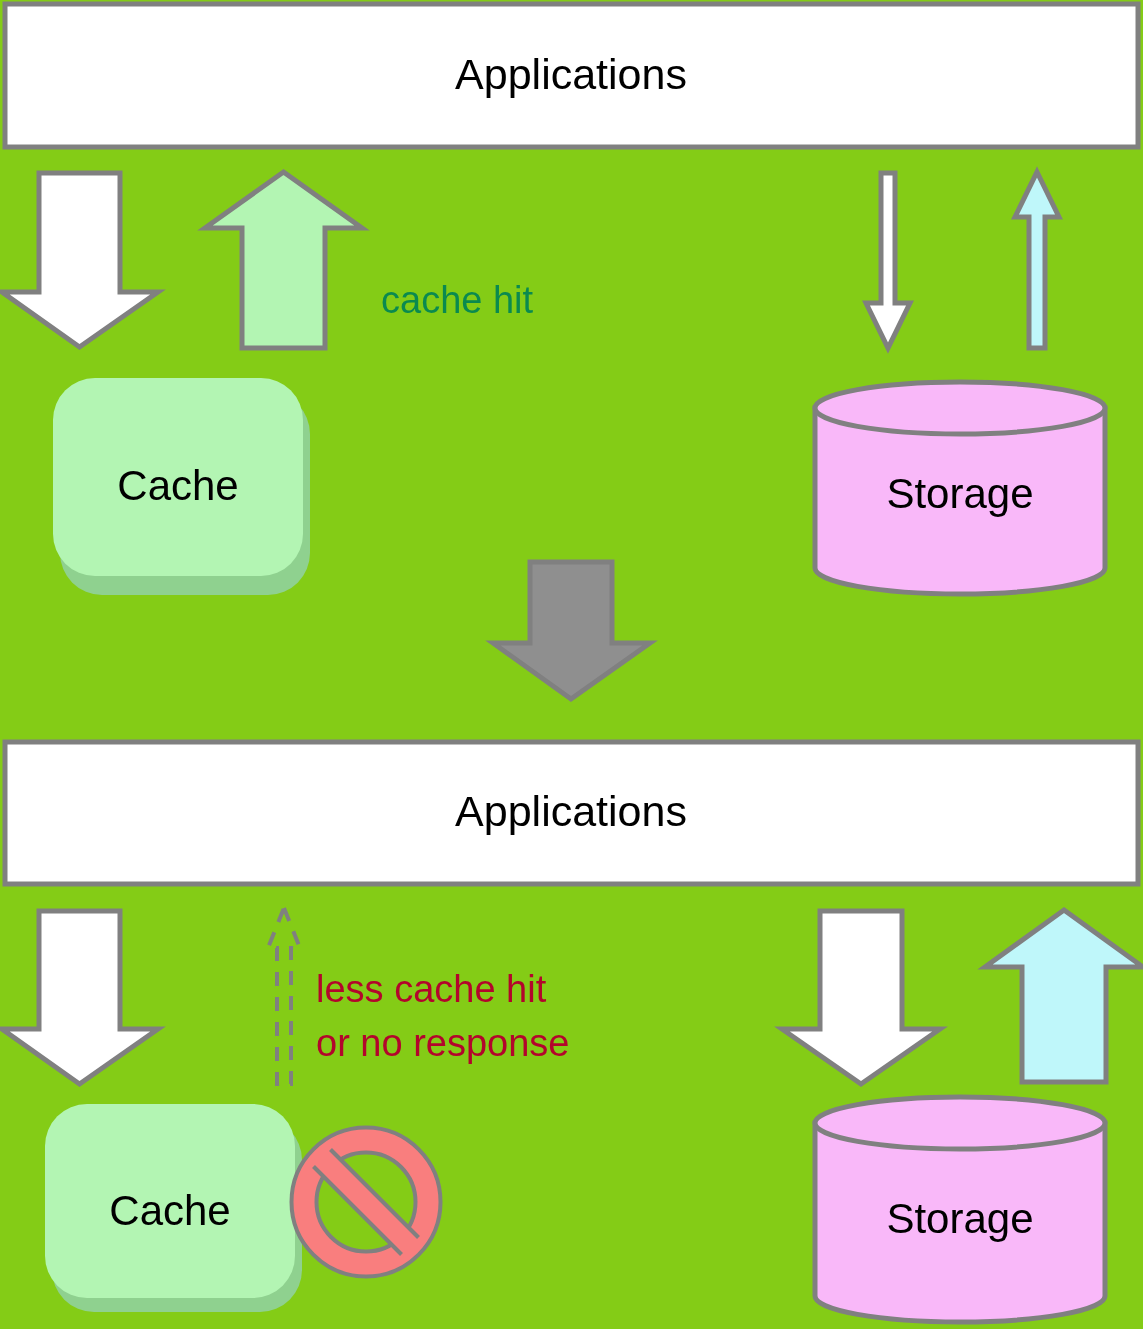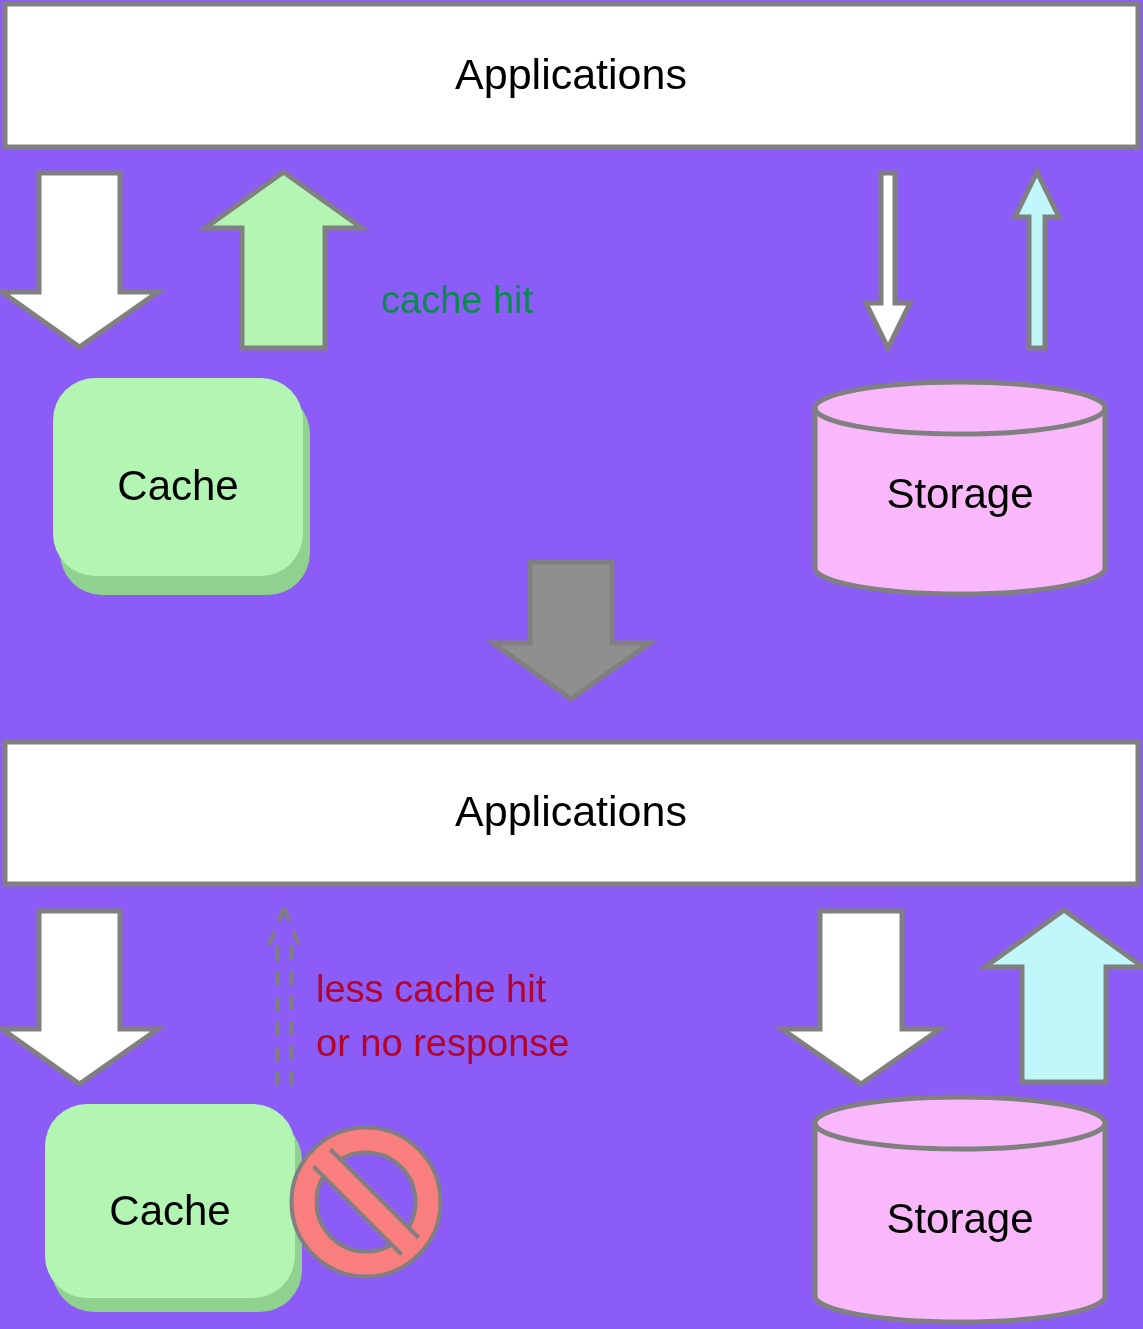--- a/index.html
+++ b/index.html
@@ -8,21 +8,21 @@
     padding: 0;
     background: #ffffff;
   }
   body {
     font-family: "Liberation Sans", sans-serif;
   }
   #diagram-root {
     position: relative;
     width: 1143px;
     height: 1329px;
-    background: #8b5cf6;
+    background: #84cc16;
     overflow: hidden;
   }
   #diagram-svg {
     position: absolute;
     left: 0;
     top: 0;
     width: 1143px;
     height: 1329px;
     display: block;
   }

